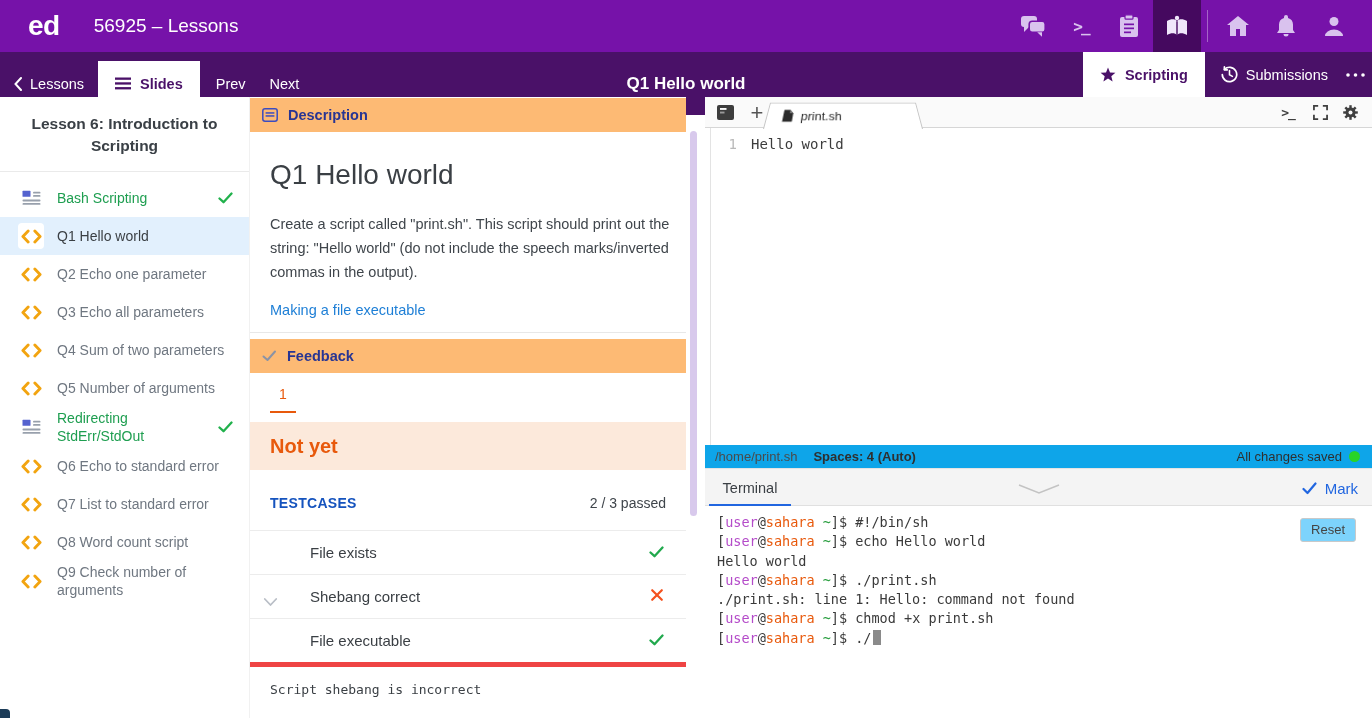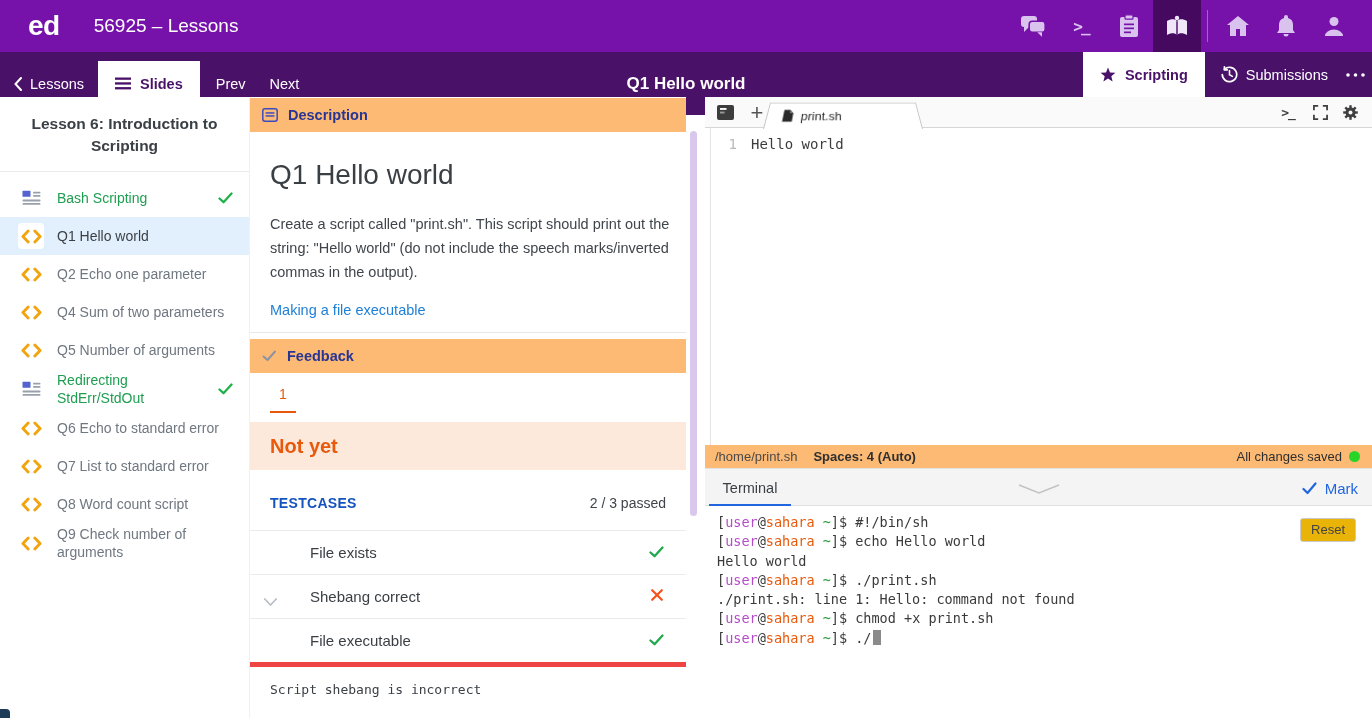--- a/index.html
+++ b/index.html
@@ -71,39 +71,39 @@
   #ic-term { right:72px; }
   #ic-full { right:40px; }
   #ic-gear { right:10px; }
   .edit-term-glyph { font-family:"DejaVu Sans Mono", monospace; font-weight:bold; font-size:13px; color:#3f3f3f; letter-spacing:-1px; }
   #editor-tab { position:absolute; left:58px; top:3px; height:29px; width:160px; background:#fff; border:1px solid #c6c6c6; border-bottom:none; z-index:2; transform:perspective(26px) rotateX(5deg); transform-origin:50% 100%; display:flex; align-items:center; gap:8px; padding-left:16px; cursor:pointer; }
   #editor-tab-name { font-size:13px; color:#2b2b2b; }
   #code-area { position:absolute; left:5px; right:0; top:31px; height:317px; background:#fff; border-left:1px solid #e3e3e3; cursor:text; }
   #code-line { display:flex; padding-top:6px; font-family:"DejaVu Sans Mono", monospace; font-size:14px; line-height:20px; }
   #line-number { width:26px; text-align:right; color:#b9b9b9; flex:none; }
   #code-text { margin-left:14px; color:#3c3c3c; }
-  #status-bar { position:absolute; left:0; right:0; top:348px; height:23px; background:#fdba74; display:flex; align-items:center; padding:0 12px 0 10px; font-size:13px; }
+  #status-bar { position:absolute; left:0; right:0; top:348px; height:23px; background:#0ea5e9; display:flex; align-items:center; padding:0 12px 0 10px; font-size:13px; }
   #file-path { color:#4a4a4a; }
   #indent-label { margin-left:16px; color:#2f2f2f; font-weight:600; }
   #saved-group { margin-left:auto; display:flex; align-items:center; gap:7px; }
   #saved-label { color:#2f2f2f; }
   #saved-dot { width:11px; height:11px; border-radius:50%; background:#28d428; }
   #terminal-header { position:absolute; left:0; right:0; top:371px; height:38px; background:#f4f4f4; border-top:1px solid #e3e3e3; border-bottom:1px solid #e0e0e0; }
   #terminal-tab { position:absolute; left:4px; top:0; width:82px; height:38px; display:flex; align-items:center; justify-content:center; font-size:14.5px; color:#3a3f44; cursor:pointer; }
   #terminal-tab-underline { position:absolute; left:0; right:0; bottom:0; height:3px; background:#2166e0; }
   #terminal-collapse { position:absolute; left:50%; top:12px; transform:translateX(-50%); cursor:pointer; }
   #mark-button { position:absolute; right:14px; top:0; height:38px; display:flex; align-items:center; gap:8px; color:#2166e0; font-size:15px; cursor:pointer; }
   #terminal-body { position:absolute; left:0; right:0; top:409px; bottom:0; background:#fff; padding:7px 0 0 12px; font-family:"DejaVu Sans Mono", monospace; font-size:13.5px; line-height:19.3px; color:#3a3a3a; cursor:text; }
   .t-line { white-space:pre; }
   .t-user { color:#b44bc9; }
   .t-host { color:#e8590c; }
   .t-path { color:#2ea043; }
   .t-b, .t-cmd, .t-out { color:#3a3a3a; }
   #cursor-block { display:inline-block; width:8px; height:15px; background:#8a8a8a; vertical-align:-2px; margin-left:1px; }
-  #reset-button { position:absolute; right:16px; top:12px; background:#eab308; border:1px solid #c9c9c9; border-radius:3px; padding:3px 10px 4px; font-family:"Liberation Sans", sans-serif; font-size:13px; color:#444; cursor:pointer; }
+  #reset-button { position:absolute; right:16px; top:12px; background:#7dd3fc; border:1px solid #c9c9c9; border-radius:3px; padding:3px 10px 4px; font-family:"Liberation Sans", sans-serif; font-size:13px; color:#444; cursor:pointer; }
   #corner-widget { position:absolute; left:0; bottom:0; width:10px; height:9px; background:#1c3c58; border-top-right-radius:4px; }
 </style>
 </head>
 <body>
 
 <div id="app">
 
   <div id="topbar">
     <div id="logo">ed</div>
     <div id="app-title">56925 – Lessons</div>
@@ -242,20 +242,29 @@
           <span class="side-label">Q1 Hello world</span>
         </div>
         <div class="side-item">
           <span class="side-tile">
             <svg width="21" height="15" viewBox="0 0 22 15">
               <polyline points="7.5,1.8 2,7.5 7.5,13.2" fill="none" stroke="#f2a410" stroke-width="3" stroke-linecap="round" stroke-linejoin="round"></polyline>
               <polyline points="14.5,1.8 20,7.5 14.5,13.2" fill="none" stroke="#f2a410" stroke-width="3" stroke-linecap="round" stroke-linejoin="round"></polyline>
             </svg>
           </span>
           <span class="side-label">Q2 Echo one parameter</span>
+        </div>
+        <div class="side-item">
+          <span class="side-tile">
+            <svg width="21" height="15" viewBox="0 0 22 15">
+              <polyline points="7.5,1.8 2,7.5 7.5,13.2" fill="none" stroke="#f2a410" stroke-width="3" stroke-linecap="round" stroke-linejoin="round"></polyline>
+              <polyline points="14.5,1.8 20,7.5 14.5,13.2" fill="none" stroke="#f2a410" stroke-width="3" stroke-linecap="round" stroke-linejoin="round"></polyline>
+            </svg>
+          </span>
+          <span class="side-label">Q3 Echo all parameters</span>
         </div>
         <div class="side-item">
           <span class="side-tile">
             <svg width="21" height="15" viewBox="0 0 22 15">
               <polyline points="7.5,1.8 2,7.5 7.5,13.2" fill="none" stroke="#f2a410" stroke-width="3" stroke-linecap="round" stroke-linejoin="round"></polyline>
               <polyline points="14.5,1.8 20,7.5 14.5,13.2" fill="none" stroke="#f2a410" stroke-width="3" stroke-linecap="round" stroke-linejoin="round"></polyline>
             </svg>
           </span>
           <span class="side-label">Q4 Sum of two parameters</span>
         </div>

